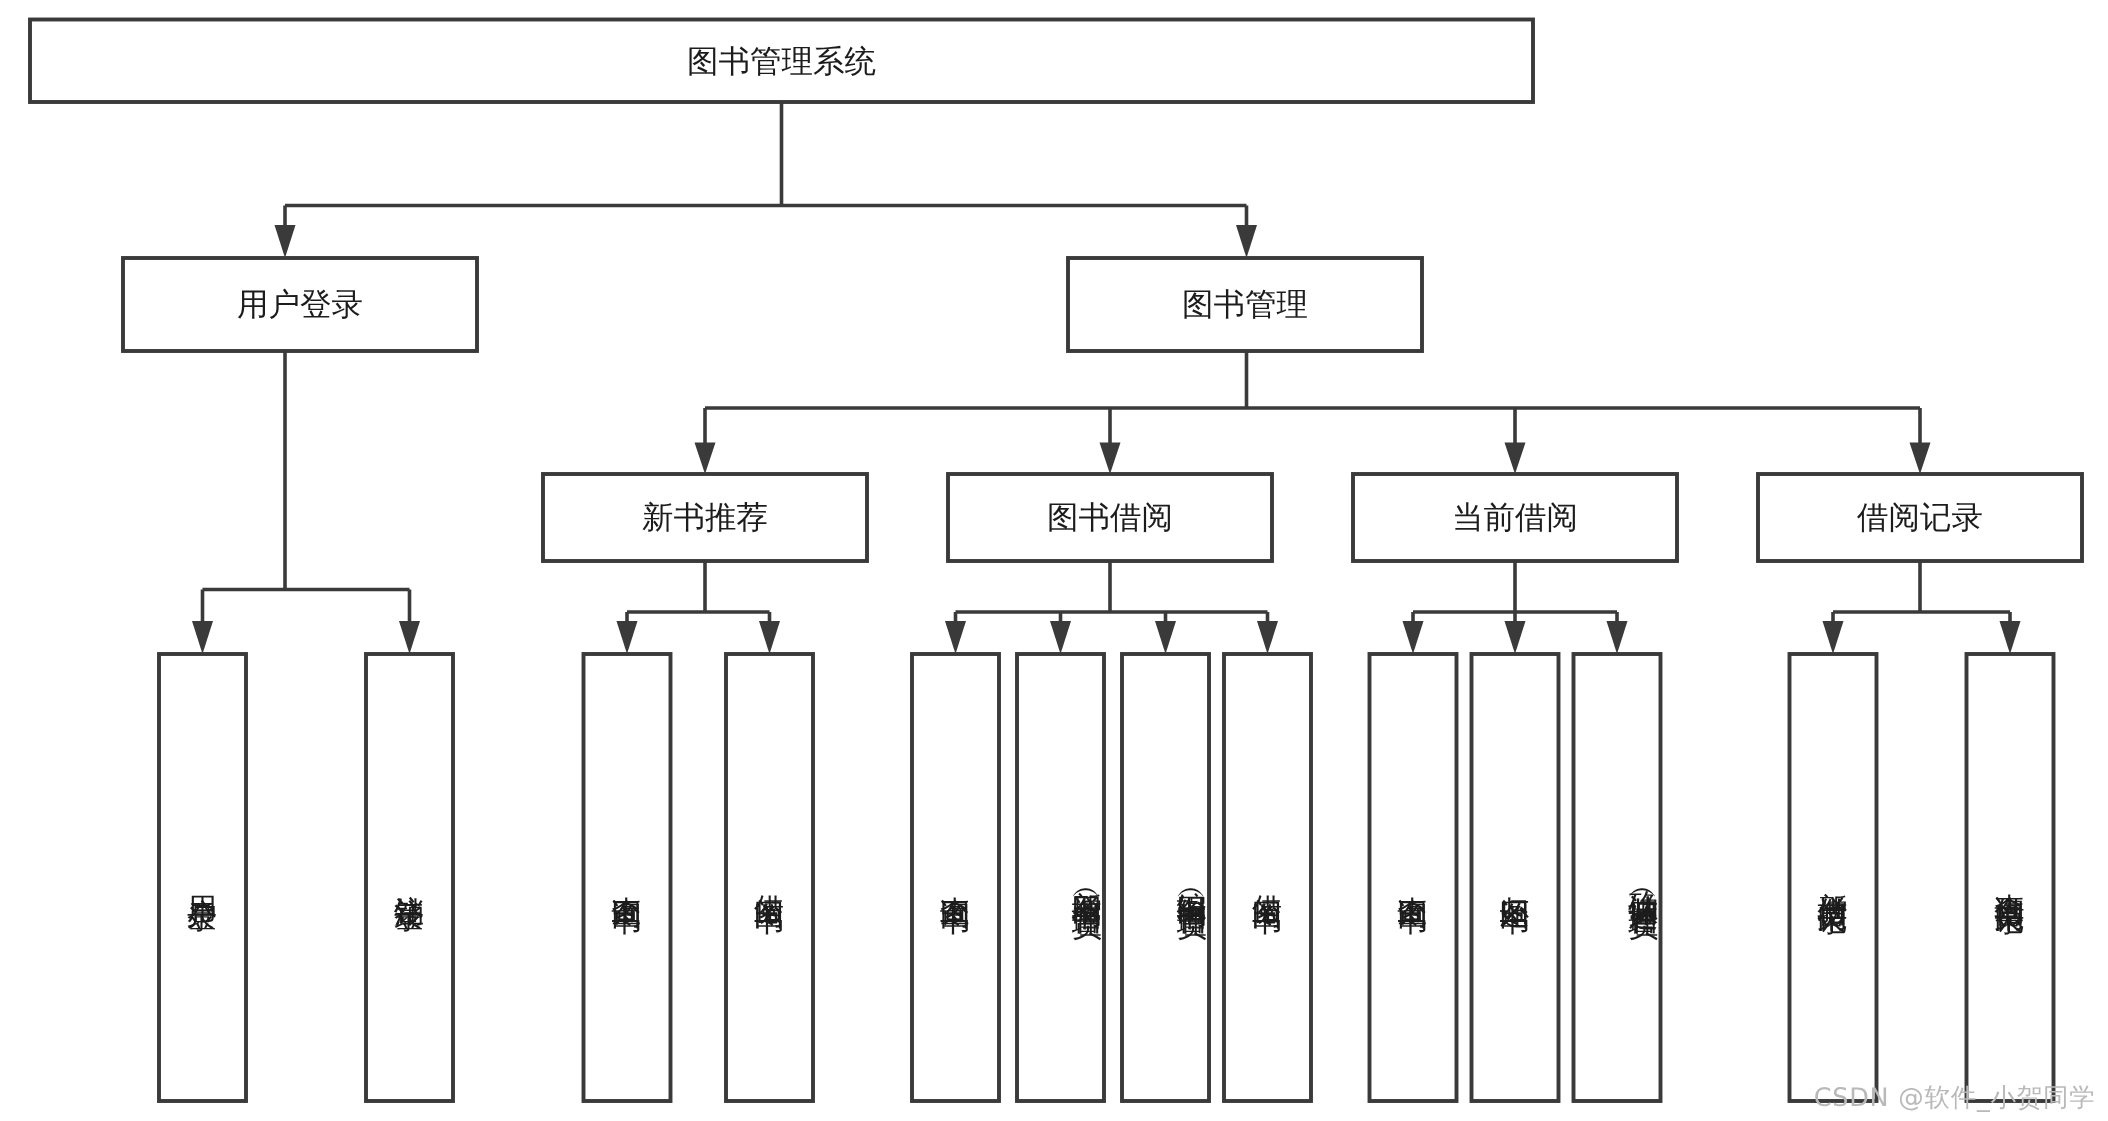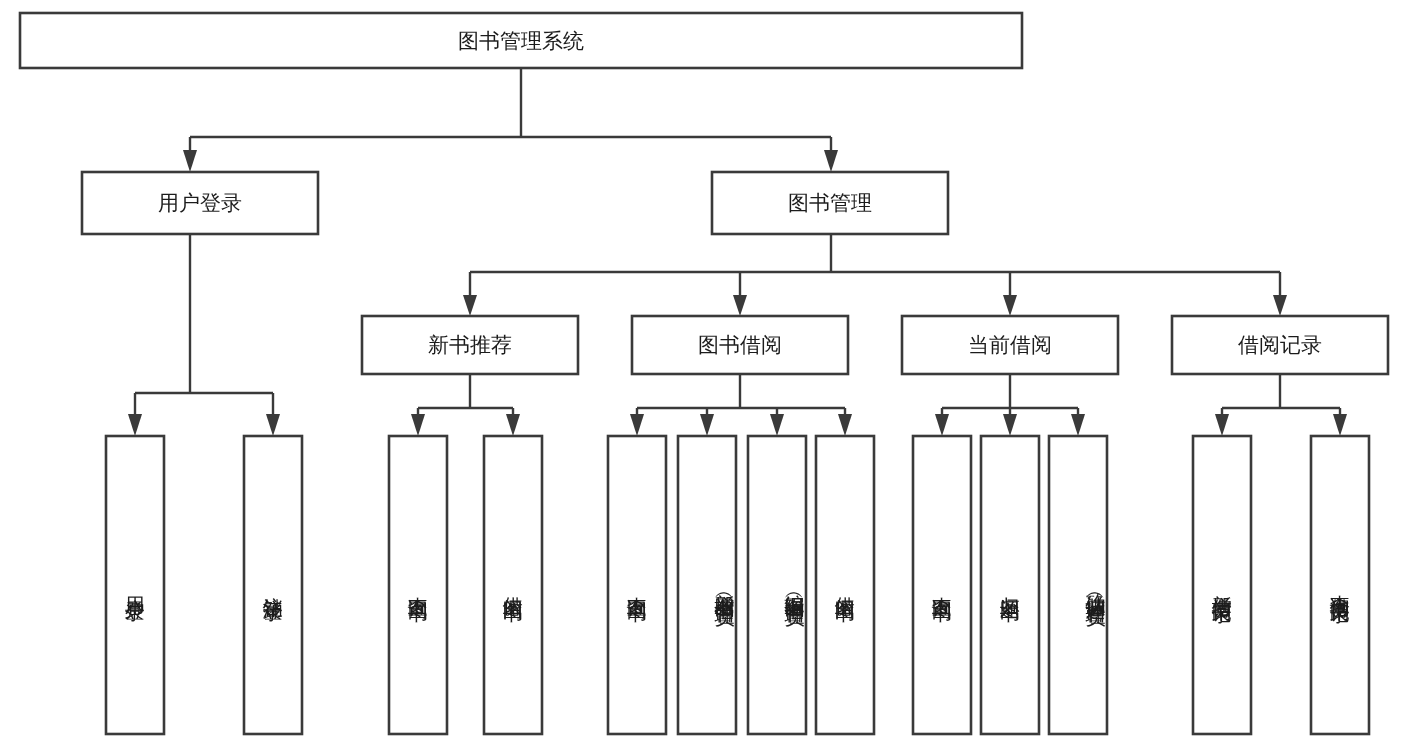--- a/index.html
+++ b/index.html
@@ -192,14 +192,15 @@
   <div class="leaf-label" style="left:748px; top:440px; width:58px; height:294px; display:flex; align-items:flex-start; justify-content:center;">编辑图书（管理员）</div>
   <div class="leaf-label" style="left:816px; top:436px; width:58px; height:298px; display:flex; align-items:center; justify-content:center;">借阅图书</div>
 
   <div class="leaf-label" style="left:913px; top:436px; width:58px; height:298px; display:flex; align-items:center; justify-content:center;">查询图书</div>
   <div class="leaf-label" style="left:981px; top:436px; width:58px; height:298px; display:flex; align-items:center; justify-content:center;">归还图书</div>
   <div class="leaf-label" style="left:1049px; top:440px; width:58px; height:294px; display:flex; align-items:flex-start; justify-content:center;">确认归还（管理员）</div>
 
   <div class="leaf-label" style="left:1193px; top:436px; width:58px; height:298px; display:flex; align-items:center; justify-content:center;">新增借阅记录</div>
   <div class="leaf-label" style="left:1311px; top:436px; width:58px; height:298px; display:flex; align-items:center; justify-content:center;">查询借阅记录</div>
 
+  <div class="watermark">CSDN @软件_小贺同学</div>
 
 </div>
 
 </body></html>

